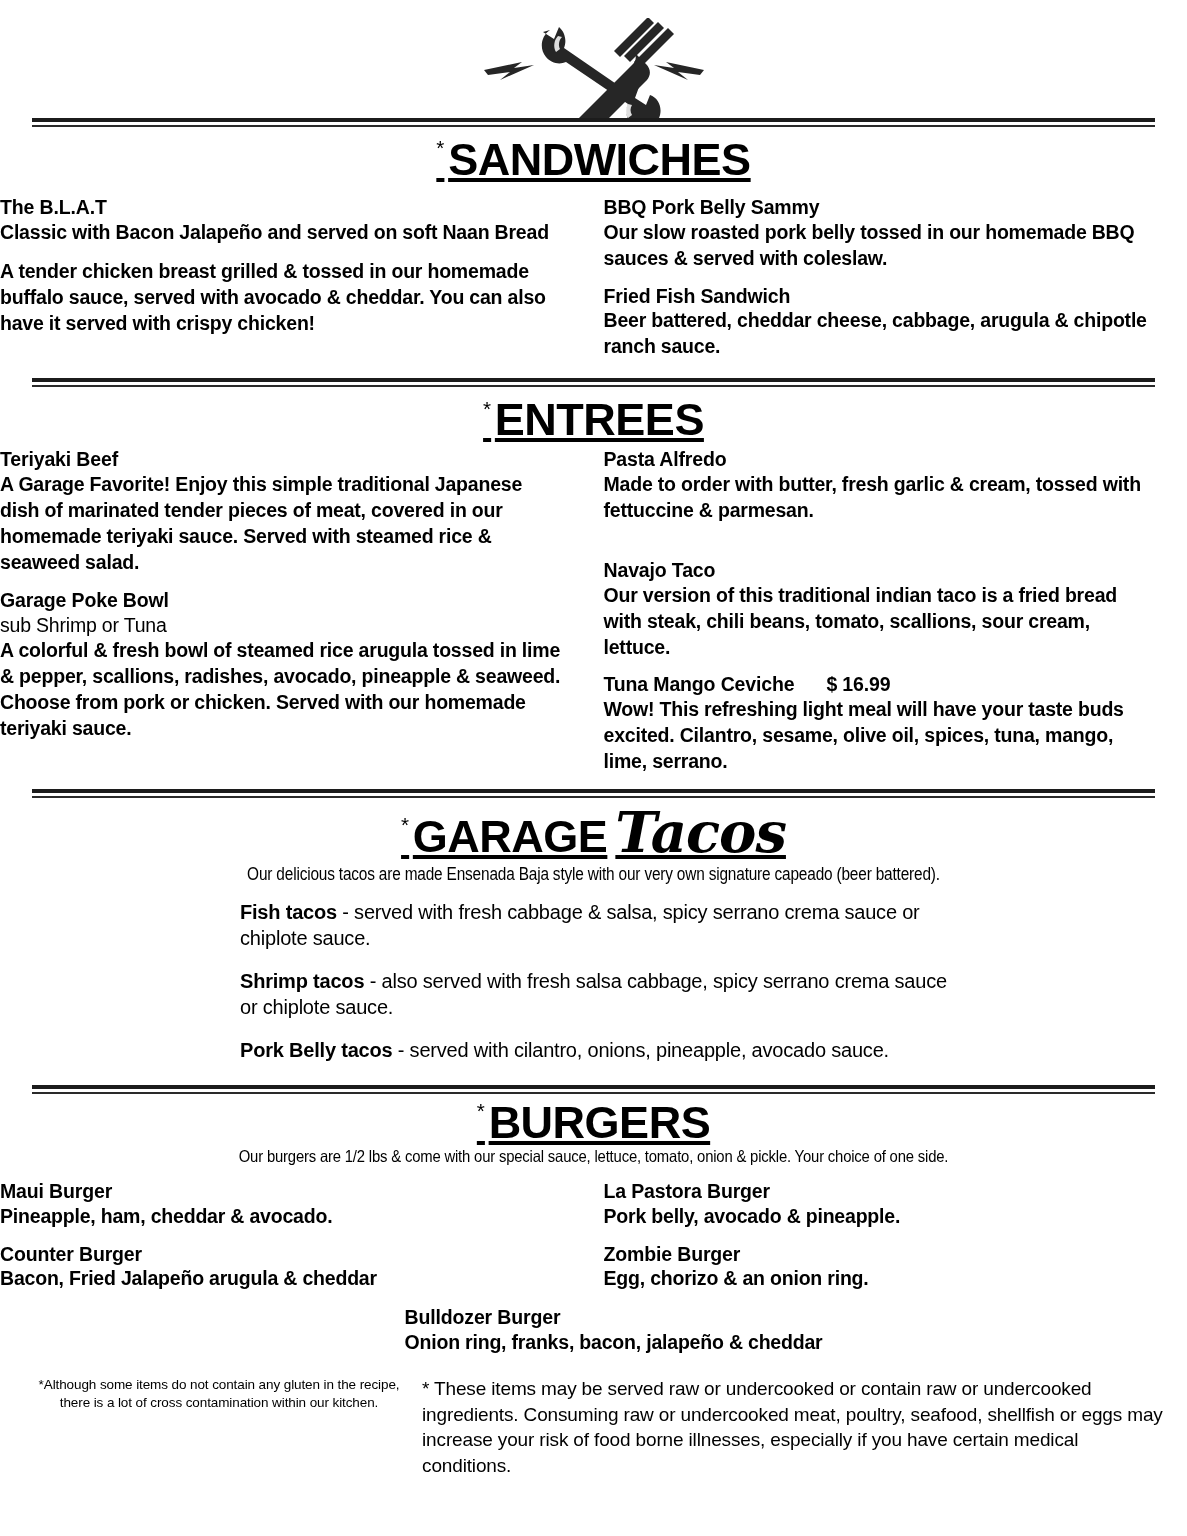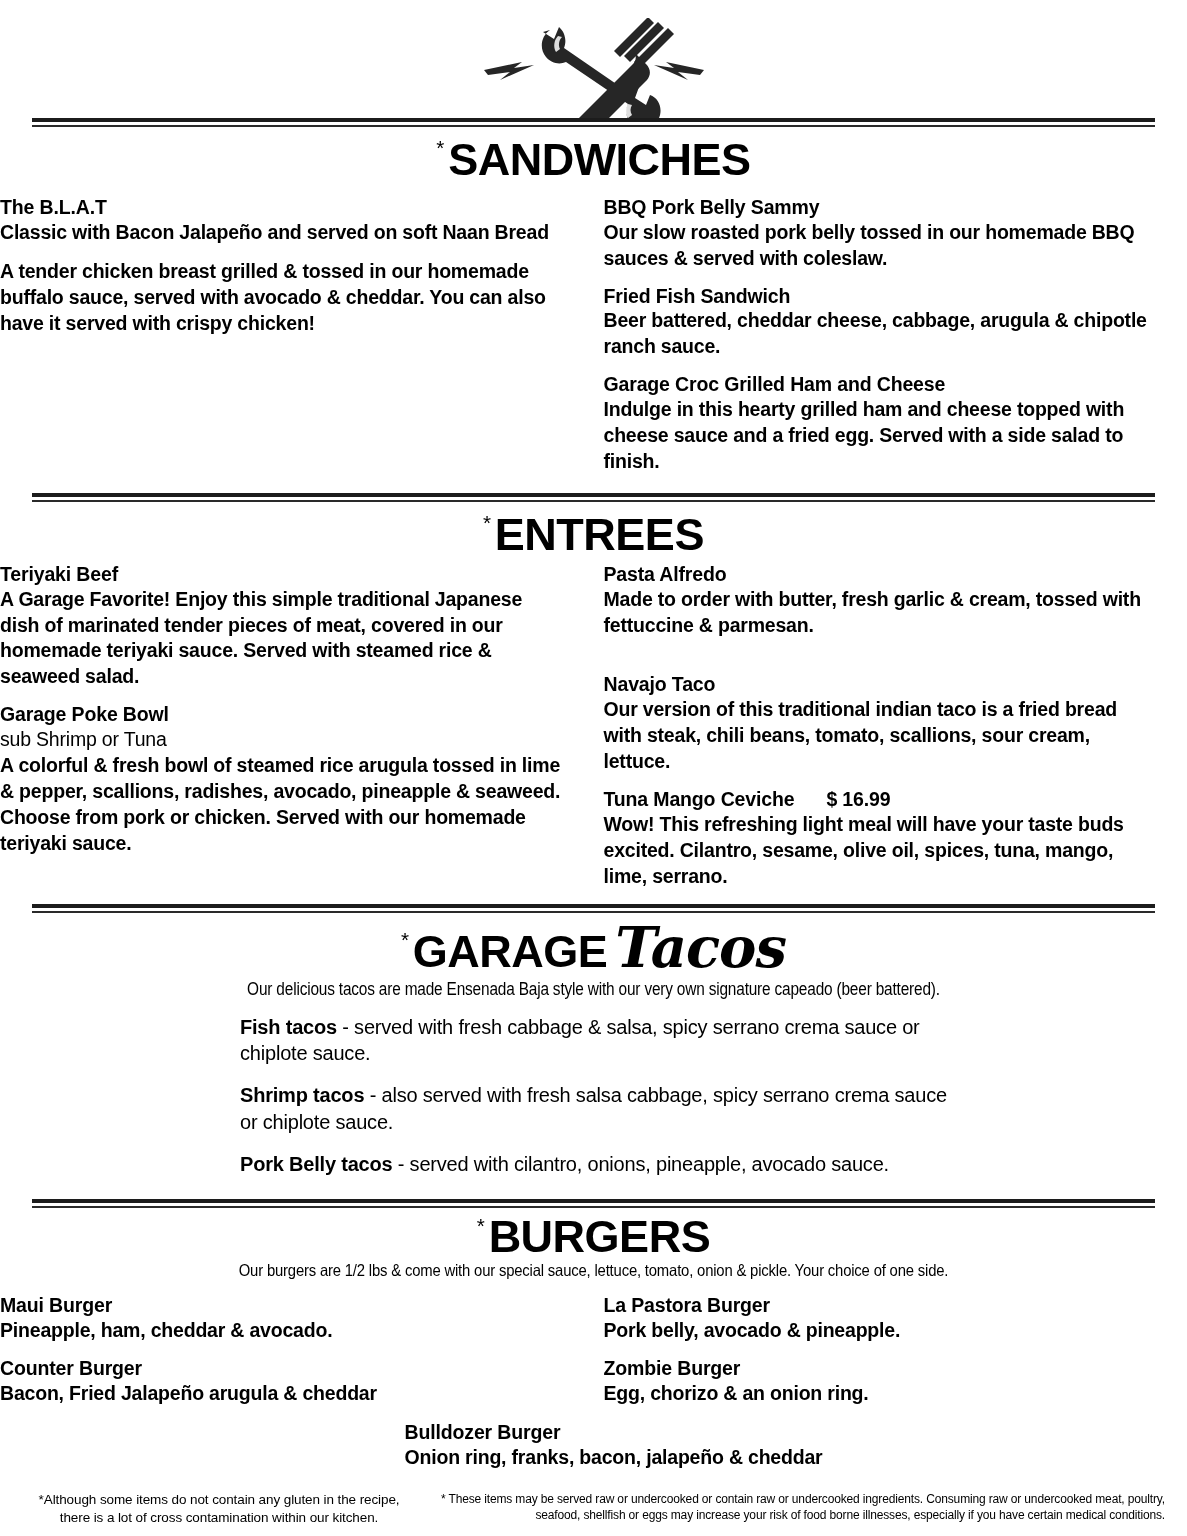--- a/index.html
+++ b/index.html
@@ -61,20 +61,21 @@
   }
   .sec-head .star {
     font-size: 0.46em;
     font-weight: normal;
     vertical-align: 0.95em;
     margin-right: 0.18em;
     letter-spacing: 0;
   }
   .sec-head-big {
     font-size: 45px;
+    text-decoration: underline;
   }
   .sec-head-script {
     font-family: "DejaVu Serif", serif;
     font-style: italic;
     font-weight: bold;
     font-size: 56px;
     letter-spacing: -1px;
     margin-left: 8px;
   }
 
@@ -169,22 +170,22 @@
     width: 35%;
     text-align: center;
     font-size: 13.5px;
     line-height: 1.33;
     letter-spacing: -0.1px;
     padding-right: 6px;
     box-sizing: border-box;
   }
   .foot-right {
     width: 65%;
-    text-align: right;
-    font-size: 12px;
+    text-align: left;
+    font-size: 19px;
     line-height: 1.35;
     letter-spacing: -0.15px;
     box-sizing: border-box;
   }
 
   .sp6  { height: 6px; }
   .sp10 { height: 10px; }
   .sp14 { height: 14px; }
   .sp18 { height: 18px; }
   .sp22 { height: 22px; }
@@ -267,24 +268,20 @@
       <div class="item">
         <div class="item-name">BBQ Pork Belly Sammy</div>
         <div class="item-desc">Our slow roasted pork belly tossed in our homemade BBQ sauces &amp; served with coleslaw.</div>
       </div>
 
       <div class="item">
         <div class="item-name">Fried Fish Sandwich</div>
         <div class="item-desc">Beer battered, cheddar cheese, cabbage, arugula &amp; chipotle ranch sauce.</div>
       </div>
 
-      <div class="item">
-        <div class="item-name">Garage Croc Grilled Ham and Cheese</div>
-        <div class="item-desc">Indulge in this hearty grilled ham and cheese topped with cheese sauce and a fried egg. Served with a side salad to finish.</div>
-      </div>
 
     </div>
   </div>
 
   <div class="sp18"></div>
   <div class="rule-double">
     <div class="r-thick"></div>
       <div class="r-gap"></div>
       <div class="r-thin"></div>
   </div>

